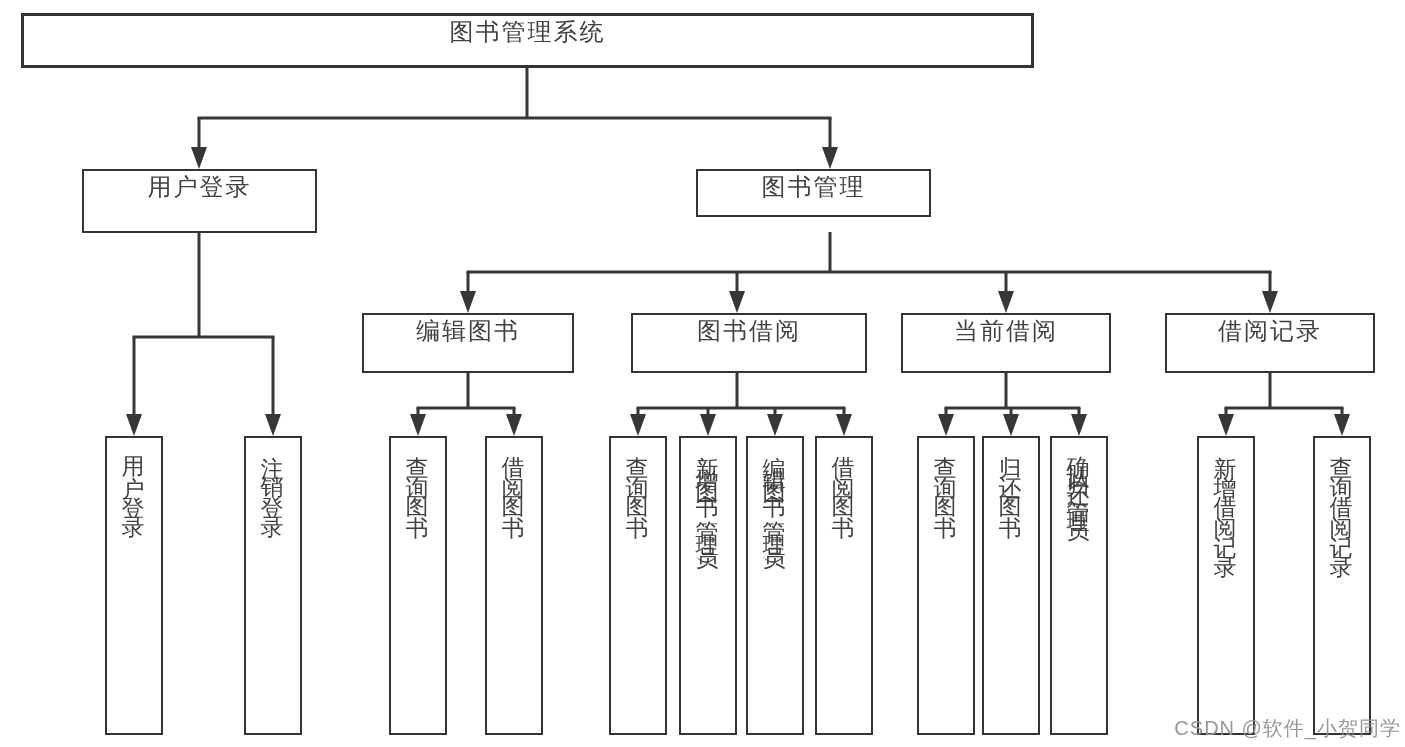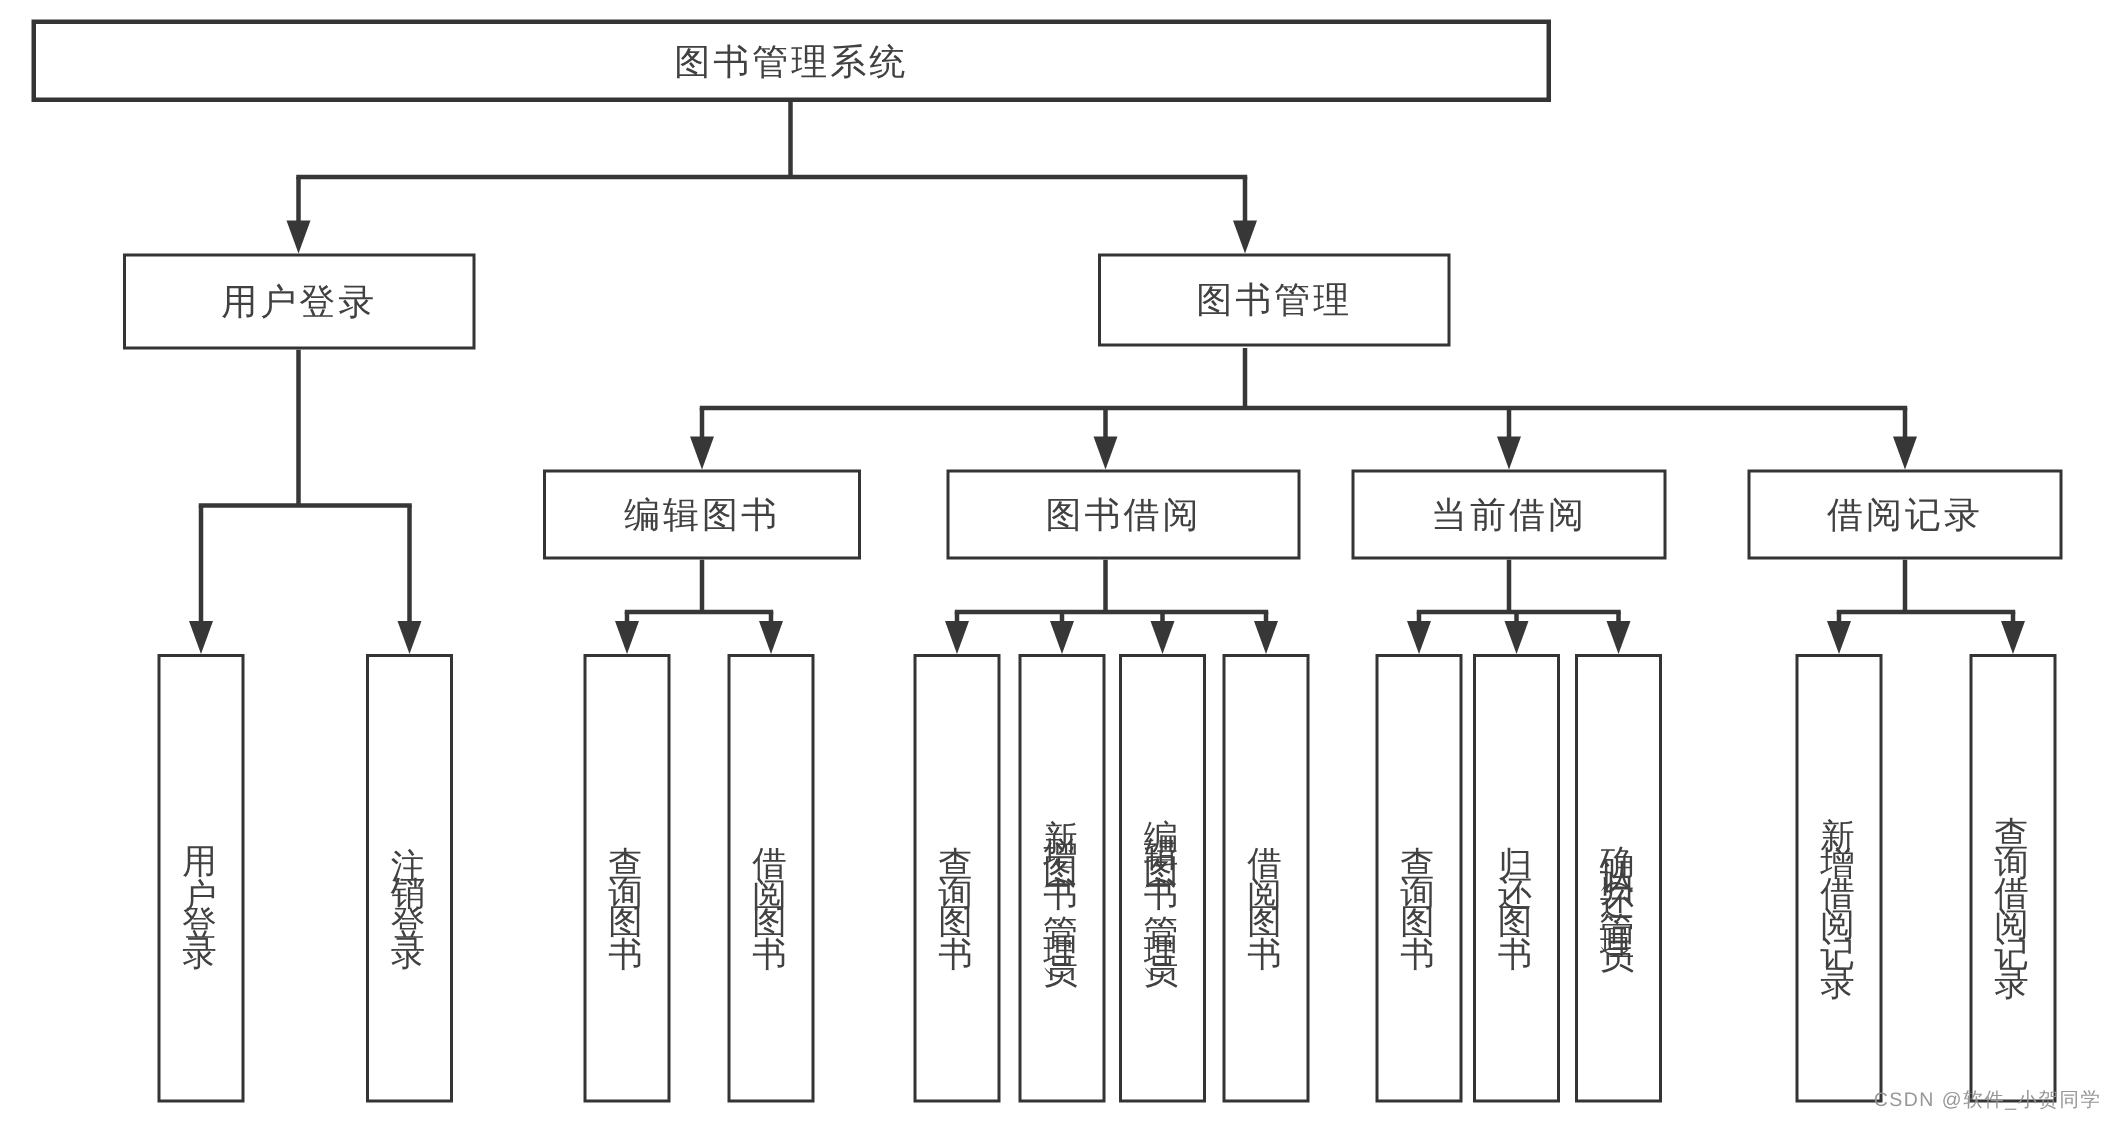--- a/index.html
+++ b/index.html
@@ -10,21 +10,21 @@
     font-family:"Liberation Sans","DejaVu Sans",sans-serif;
     color:#3d3d3d;
     overflow:hidden;
   }
   #connectors{position:absolute;left:0;top:0;pointer-events:none;}
   .node{
     position:absolute;
     background:#ffffff;
     border:2px solid #343434;
     display:flex;
-    align-items:center;
+    align-items:flex-start;
     justify-content:center;
     box-sizing:border-box;
     text-align:center;
   }
   .node.root{border-width:3px;}
   .node span{
     font-size:24px;
     color:#414141;
     letter-spacing:2px;
     white-space:nowrap;
@@ -34,21 +34,21 @@
     font-size:23px;
     letter-spacing:20px;
     white-space:normal;
   }
   .node.v.long span{letter-spacing:13px;}
   .node.v.xlong span{letter-spacing:9px;}
   #watermark{
     position:absolute;
     right:4px;
     bottom:5px;
-    font-size:13px;
+    font-size:20px;
     color:rgba(145,145,145,0.95);
     letter-spacing:1px;
   }
 </style>
 </head>
 <body>
 
 <div id="canvas">
 
   <svg id="connectors" width="1405" height="747" viewBox="0 0 1405 747">
@@ -115,21 +115,21 @@
     </g>
   </svg>
 
   <div class="node root" style="left:21px;top:13px;width:1013px;height:55px">
     <span>图书管理系统</span>
   </div>
 
   <div class="node" style="left:82px;top:169px;width:235px;height:64px">
     <span>用户登录</span>
   </div>
-  <div class="node" style="left:732px;top:169px;width:235px;height:62px">
+  <div class="node" style="left:696px;top:169px;width:235px;height:48px">
     <span>图书管理</span>
   </div>
 
   <div class="node" style="left:362px;top:313px;width:212px;height:60px">
     <span>编辑图书</span>
   </div>
   <div class="node" style="left:631px;top:313px;width:236px;height:60px">
     <span>图书借阅</span>
   </div>
   <div class="node" style="left:1165px;top:313px;width:210px;height:60px">

